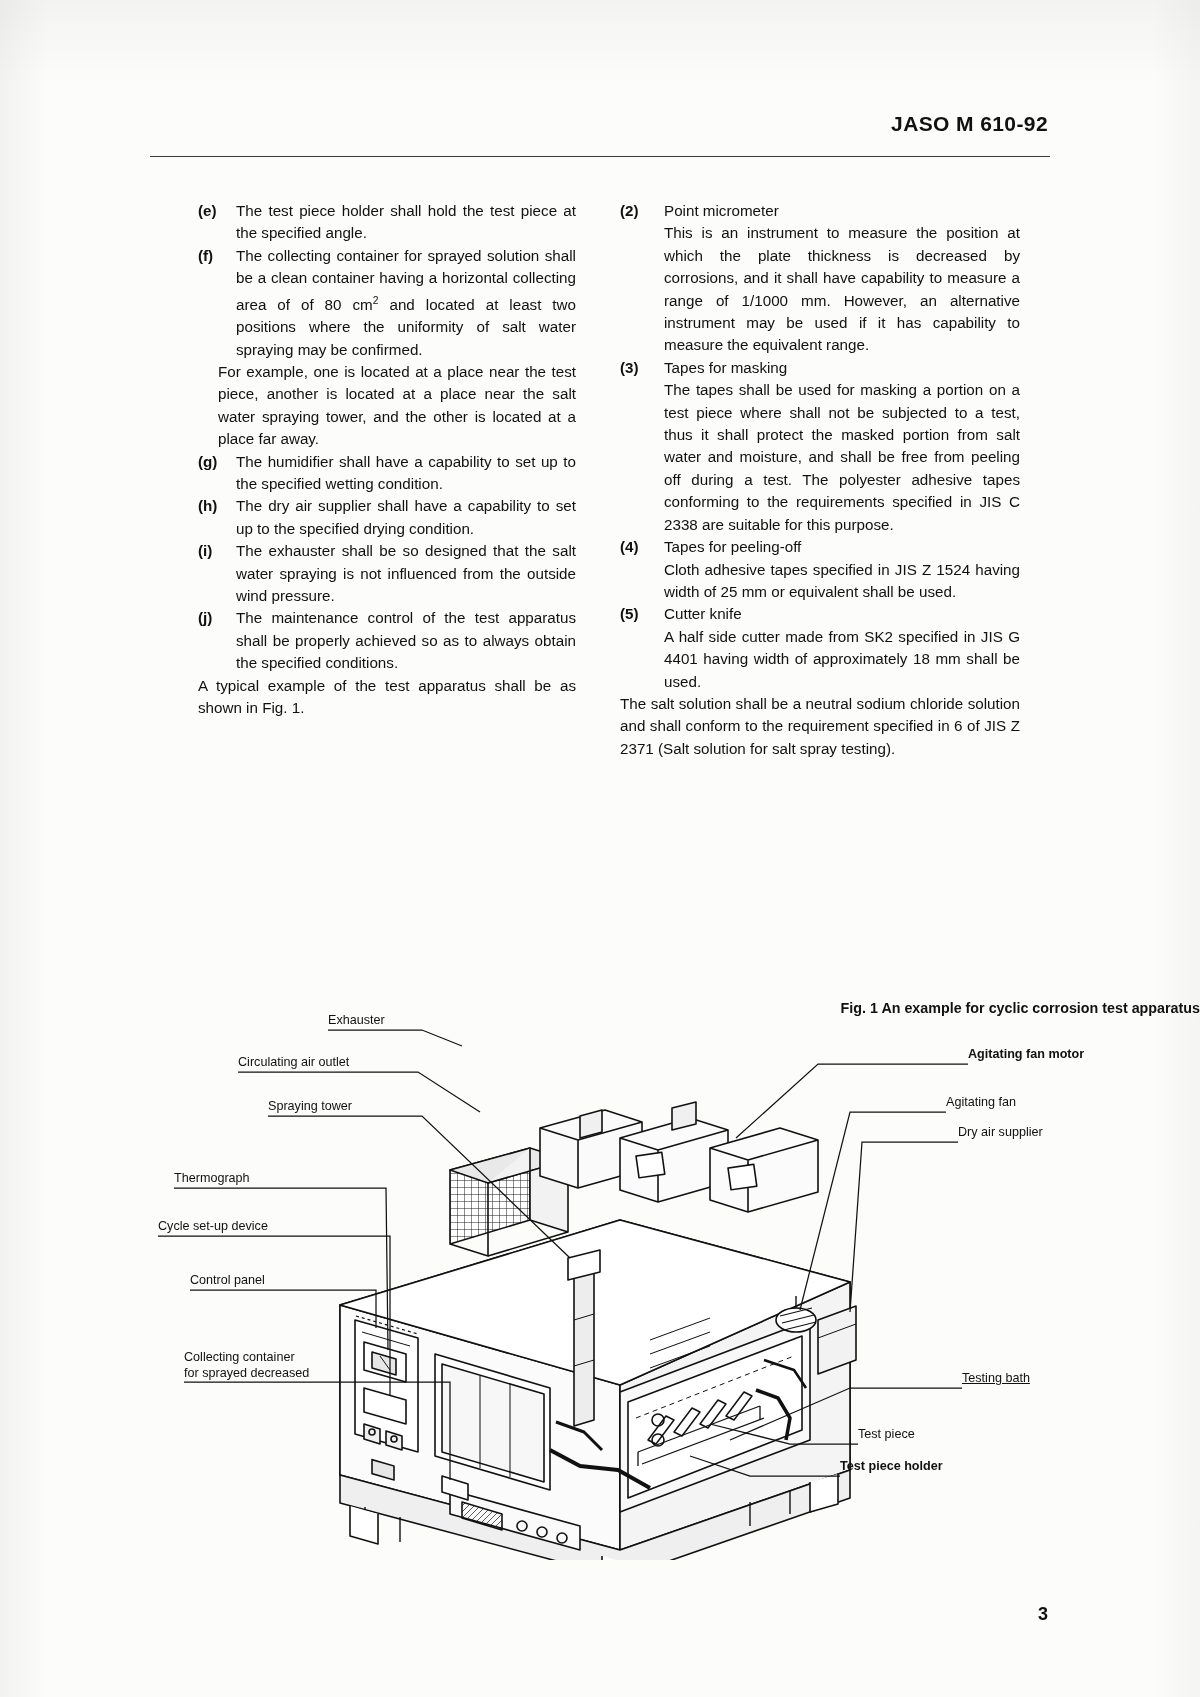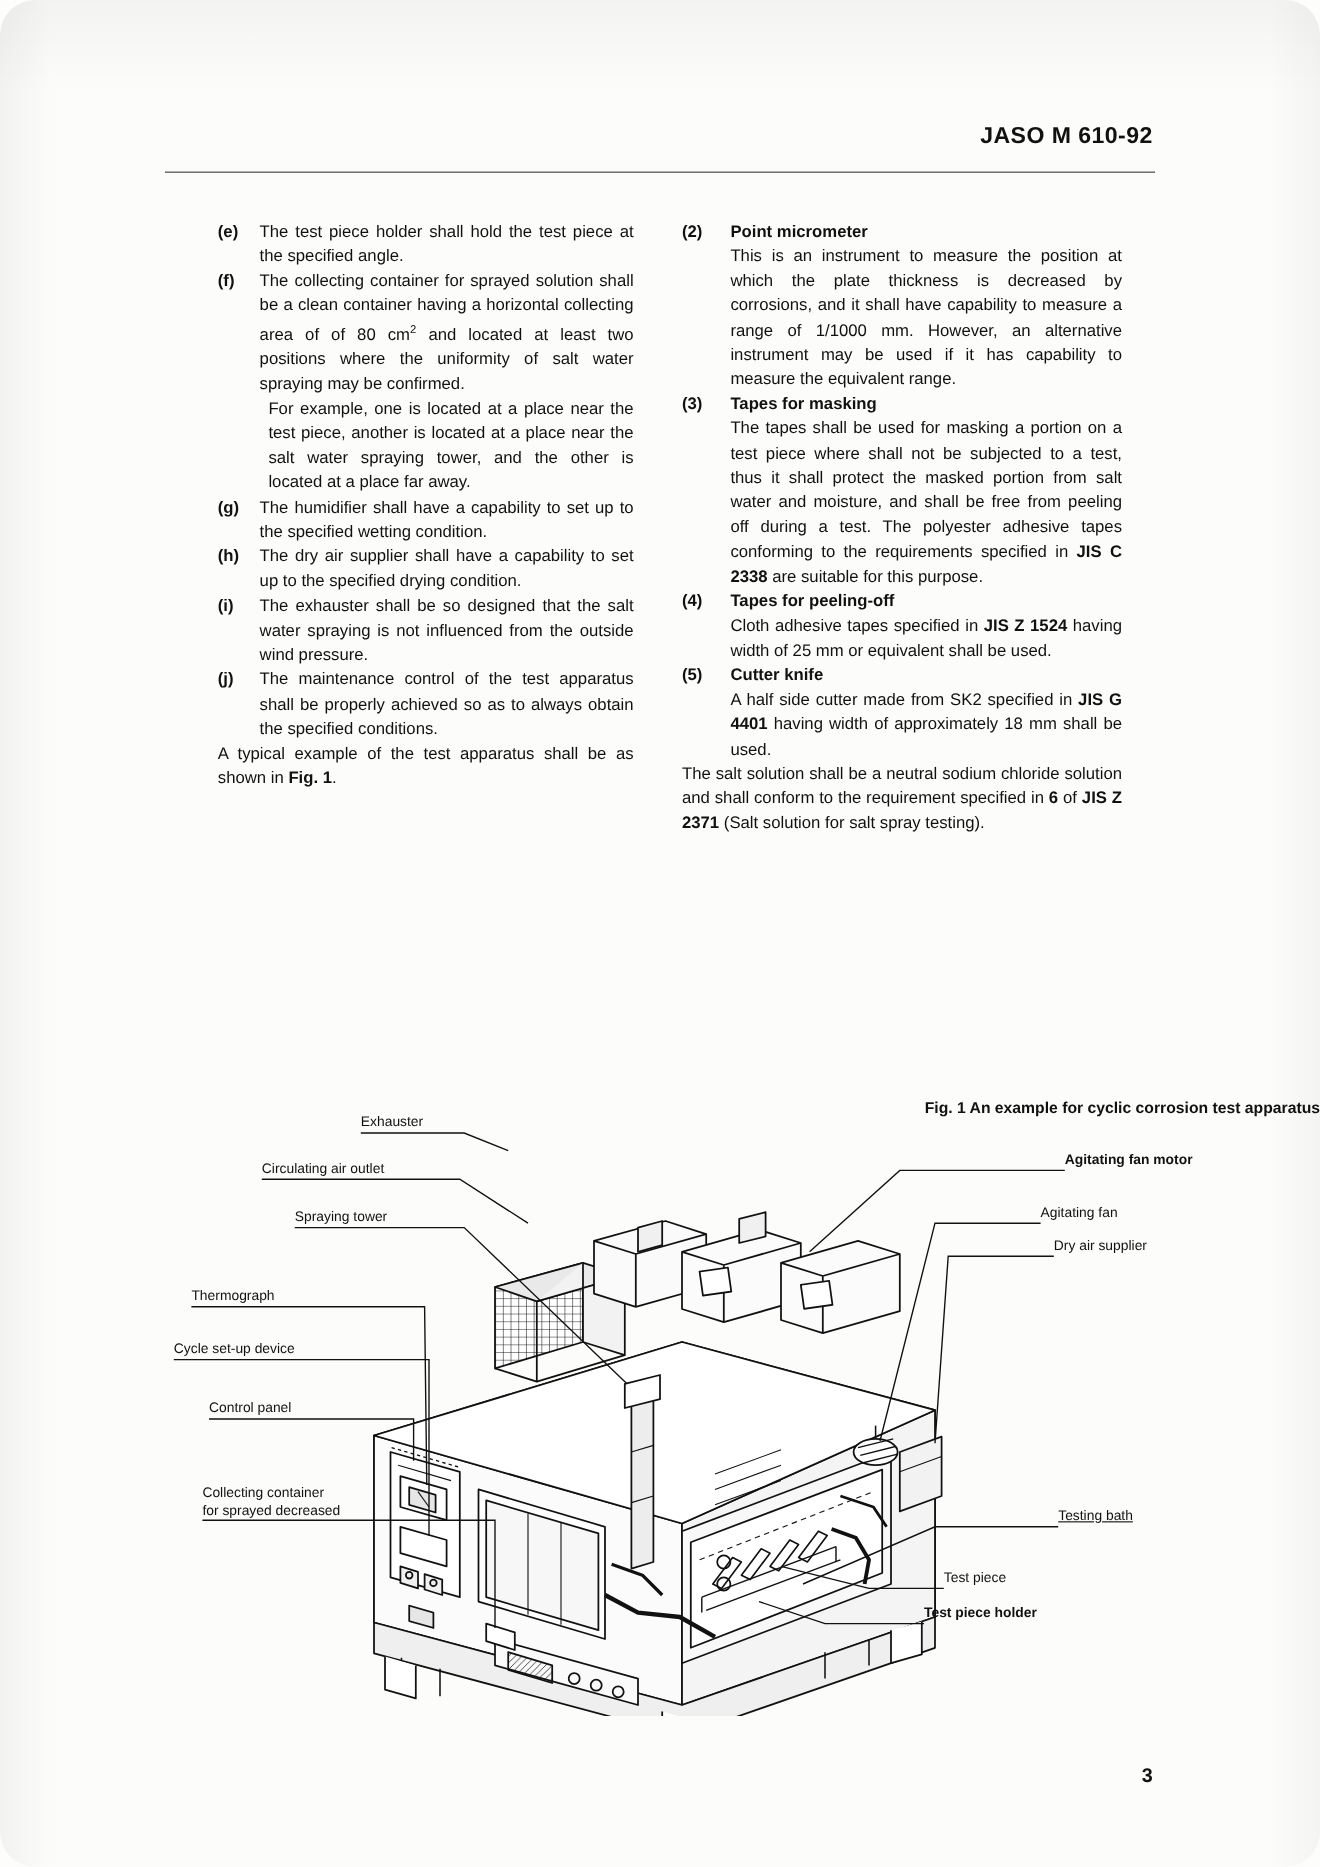--- a/index.html
+++ b/index.html
@@ -10,21 +10,20 @@
     color:#111;
     position:relative;
     overflow:hidden;
   }
   .page {
     position:absolute; inset:0;
     background:
       linear-gradient(180deg, rgba(0,0,0,0.035) 0%, rgba(0,0,0,0) 5%),
       linear-gradient(90deg, rgba(0,0,0,0.04) 0%, rgba(0,0,0,0) 4%, rgba(0,0,0,0) 96%, rgba(0,0,0,0.03) 100%),
       #fcfcfa;
-    border-radius: 32px;
   }
 
   
   .header {
     position:absolute; top:112px; right:152px;
     font-size:21px; font-weight:bold; letter-spacing:0.4px;
   }
   .rule {
     position:absolute; left:150px; right:150px; top:156px;
     height:1px; background:#3a3a3a;
@@ -39,23 +38,23 @@
   .col-left  { left:198px; width:378px; }
   .col-right { left:620px; width:400px; }
 
   .item { display:flex; align-items:flex-start; }
   .marker { flex:0 0 auto; font-weight:bold; }
   .marker.lt { width:38px; }
   .marker.rt { width:44px; }
   .body-txt { flex:1 1 auto; text-align:justify; text-justify:inter-word; }
   .body-txt.last-nj { text-align-last:left; }
   .plain { text-align:justify; text-align-last:left; }
-  .indent-blk { margin-left:46px; text-align:justify; text-align-last:left; }
+  .indent-blk { margin-left:20px; text-align:justify; text-align-last:left; }
   .indent-blk-r { margin-left:44px; text-align:justify; text-align-last:left; }
-  b, .b { font-weight:bold; }
+  b, .b { font-weight:normal; }
   sup { font-size:0.68em; vertical-align:super; }
   .sec-head {
     font-weight:bold; font-size:15.6px;
     margin-top:26px; margin-bottom:6px;
   }
   .sec-num { display:inline-block; width:26px; }
 
   
   .fig-caption {
     position:absolute; top:1000px; left:0; right:0;

